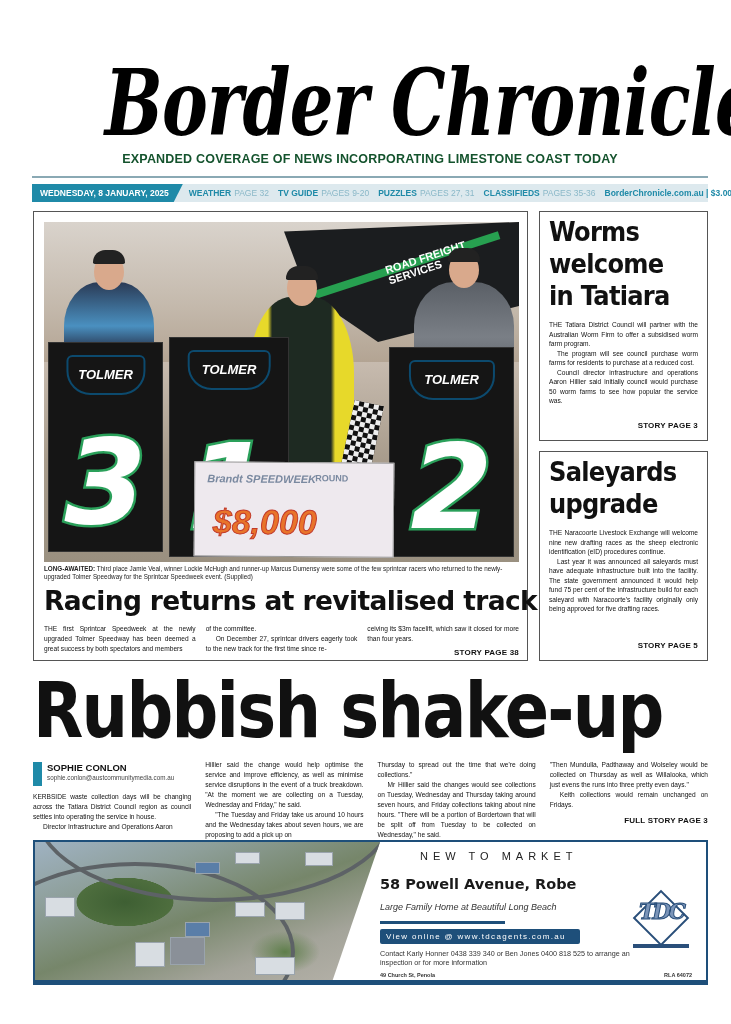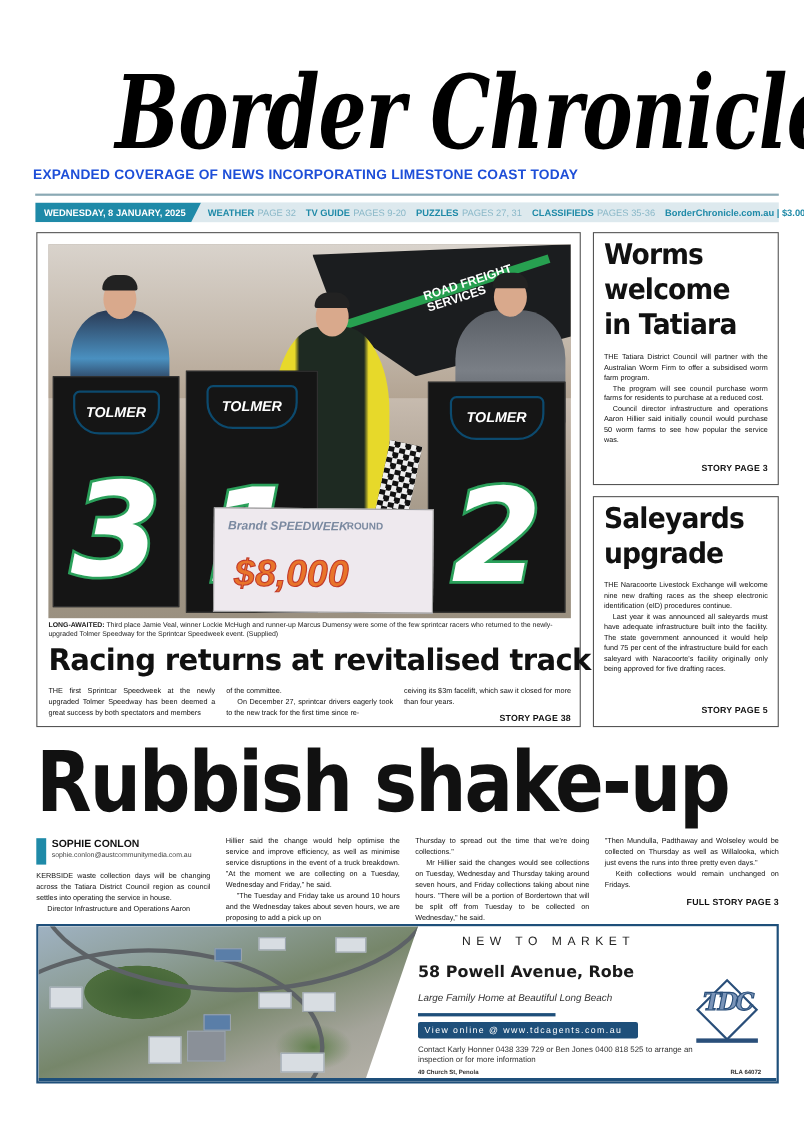--- a/index.html
+++ b/index.html
@@ -5,22 +5,22 @@
   * { box-sizing: border-box; margin: 0; padding: 0; }
   html, body { width: 731px; height: 1024px; background: #ffffff; overflow: hidden; }
   body { font-family: "Liberation Sans", sans-serif; color: #111; position: relative; }
 
   .masthead { position: absolute; left: 30px; top: 52px; width: 680px; height: 100px; text-align: center; }
   .masthead .title {
     font-family: "DejaVu Serif", serif; font-weight: bold; font-size: 88px; line-height: 100px;
     letter-spacing: -1px; color: #000; transform: scaleX(0.78) scaleY(1.05); transform-origin: center;
     white-space: nowrap; font-style: italic;
   }
-  .tagline { position: absolute; left: 30px; top: 152px; width: 680px; text-align: left;
-    color: #1d4ed8; font-weight: bold; font-size: 12.5px; letter-spacing: 0.2px; }
+  .tagline { position: absolute; left: 30px; top: 152px; width: 680px; text-align: center;
+    color: #14532d; font-weight: bold; font-size: 12.5px; letter-spacing: 0.2px; }
   .rule { position: absolute; left: 32px; top: 176px; width: 676px; height: 2px; background: #8aa9b4; }
 
   .infobar { position: absolute; left: 32px; top: 184px; width: 676px; height: 18px; background: #dde9ee;
     display: flex; align-items: center; font-size: 8.5px; font-weight: bold; white-space: nowrap; }
   .infobar .date { background: #1f8aa8; color: #fff; height: 18px; line-height: 18px; padding: 0 8px; margin-right: 6px;
     clip-path: polygon(0 0, 100% 0, 94% 100%, 0 100%); padding-right: 14px; }
   .infobar .item { margin-right: 9px; color: #1f8aa8; }
   .infobar .item .pg { color: #8ab8c8; font-weight: normal; margin-left: 3px; text-align: right; }
   .infobar .site { color: #1f8aa8; margin-left: auto; margin-right: 4px; }
 
@@ -243,21 +243,21 @@
     <div class="roof" style="left:200px;top:10px;width:25px;height:12px;"></div>
     <div class="roof" style="left:10px;top:55px;width:30px;height:20px;"></div>
     <div class="roof" style="left:270px;top:10px;width:28px;height:14px;"></div>
     <div class="roof" style="left:160px;top:20px;width:25px;height:12px;background:#5a7ea8;"></div>
   </div>
   <div class="ntm">NEW TO MARKET</div>
   <div class="addr">58 Powell Avenue, Robe</div>
   <div class="sub">Large Family Home at Beautiful Long Beach</div>
   <div class="line"></div>
   <div class="view">View online @ www.tdcagents.com.au</div>
-  <div class="contact">Contact Karly Honner 0438 339 729 or Ben Jones 0400 818 525 to arrange an inspection or for more information</div>
+  <div class="contact">Contact Karly Honner 0438 339 340 or Ben Jones 0400 818 525 to arrange an inspection or for more information</div>
   <div class="office">49 Church St, Penola</div>
   <div class="rla">RLA 64072</div>
   <div class="tdc">
     <div class="dia"></div>
     <div class="t">TDC</div>
     <div class="bar"></div>
   </div>
   <div class="strip"></div>
 </div>
 

